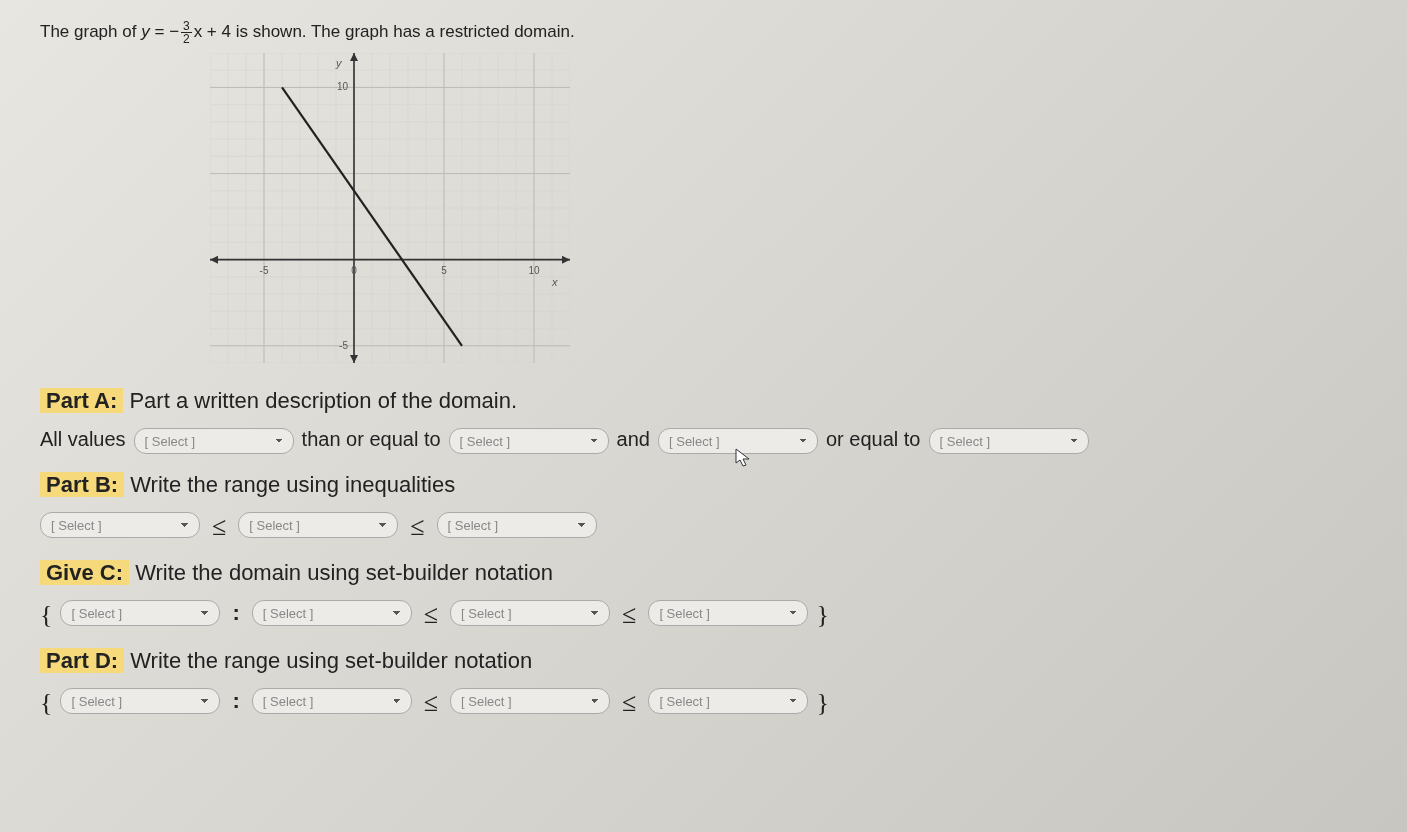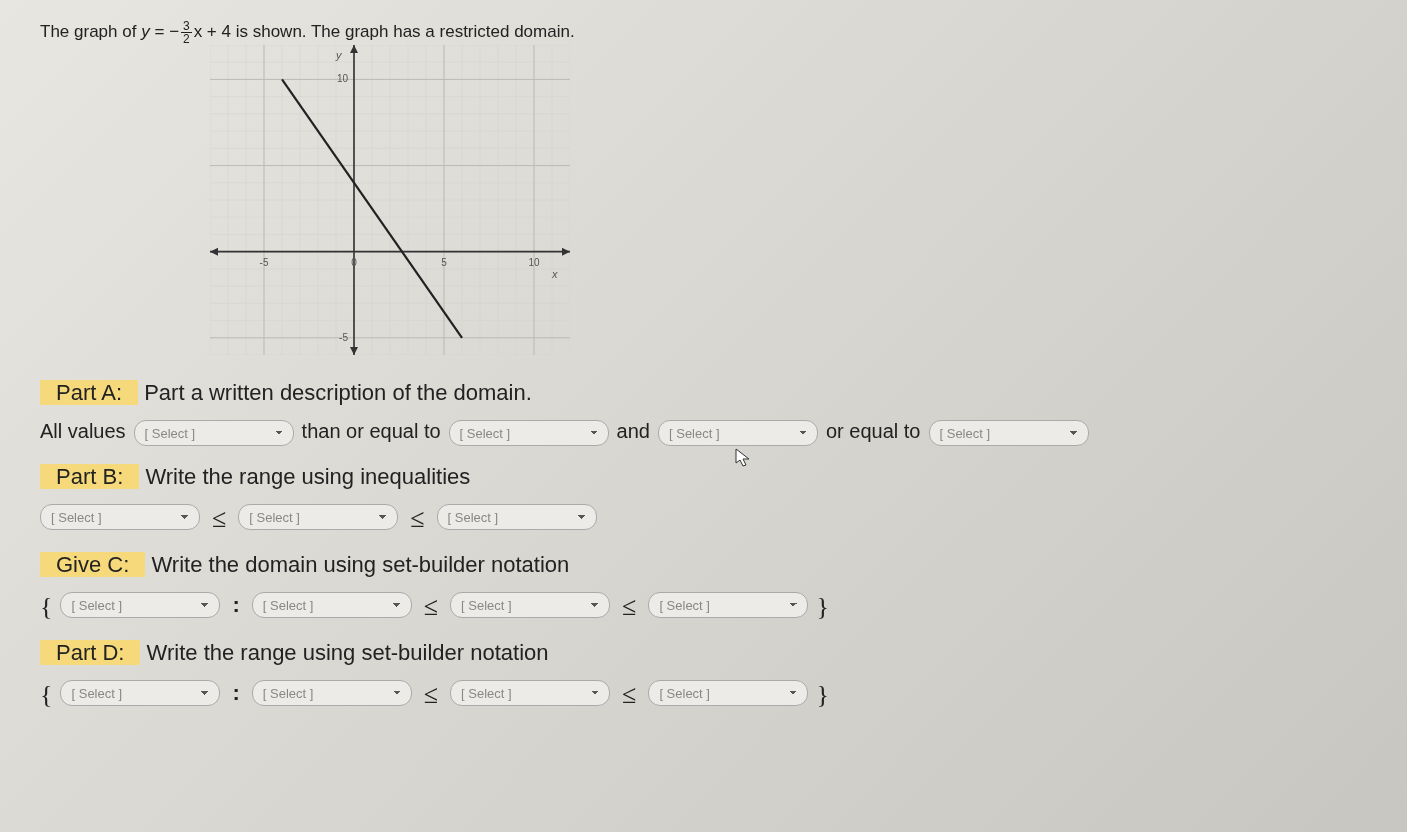--- a/index.html
+++ b/index.html
@@ -5,34 +5,34 @@
     * { box-sizing: border-box; margin: 0; padding: 0; }
     body {
       font-family: Arial, Helvetica, sans-serif;
       background: linear-gradient(135deg, #e8e6e0 0%, #d8d6d0 50%, #c8c6c0 100%);
       width: 1407px;
       height: 832px;
       padding: 20px 40px;
       color: #222;
       overflow: hidden;
     }
-    .intro { font-size: 17px; margin-bottom: 0; }
+    .intro { font-size: 17px; margin-bottom: 8px; }
     .frac {
       display: inline-block; vertical-align: middle; text-align: center; font-size: 12px; line-height: 1; margin: 0 2px;
     }
     .frac .num { display: block; border-bottom: 1px solid #222; padding: 0 2px; }
     .frac .den { display: block; padding: 0 2px; }
     .graph-wrap { margin: 0 0 25px 170px; }
     svg.chart { display: block; }
     .part-label {
       display: inline;
       background: #f5d97a;
-      font-weight: normal;
+      font-weight: bold;
       font-size: 22px;
-      padding: 0 16px;
+      padding: 0 6px;
     }
     .part-line { font-size: 22px; margin: 18px 0 14px 0; }
     .answer-row {
       display: flex; flex-wrap: wrap; gap: 8px;
       font-size: 20px; margin-bottom: 8px;
     }
     .sel {
       appearance: none;
       border: 1px solid #aaa;
       background: #ecebe8;

